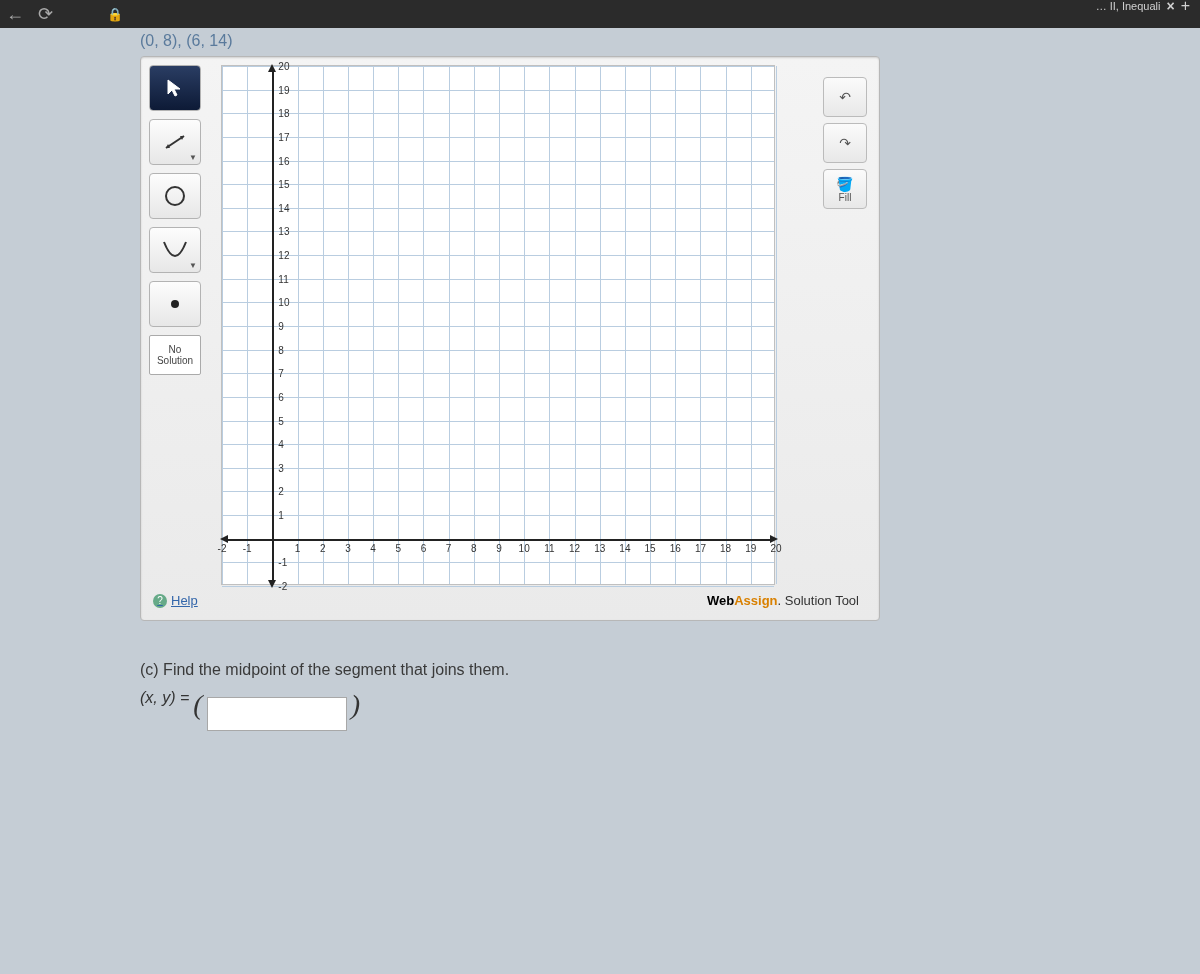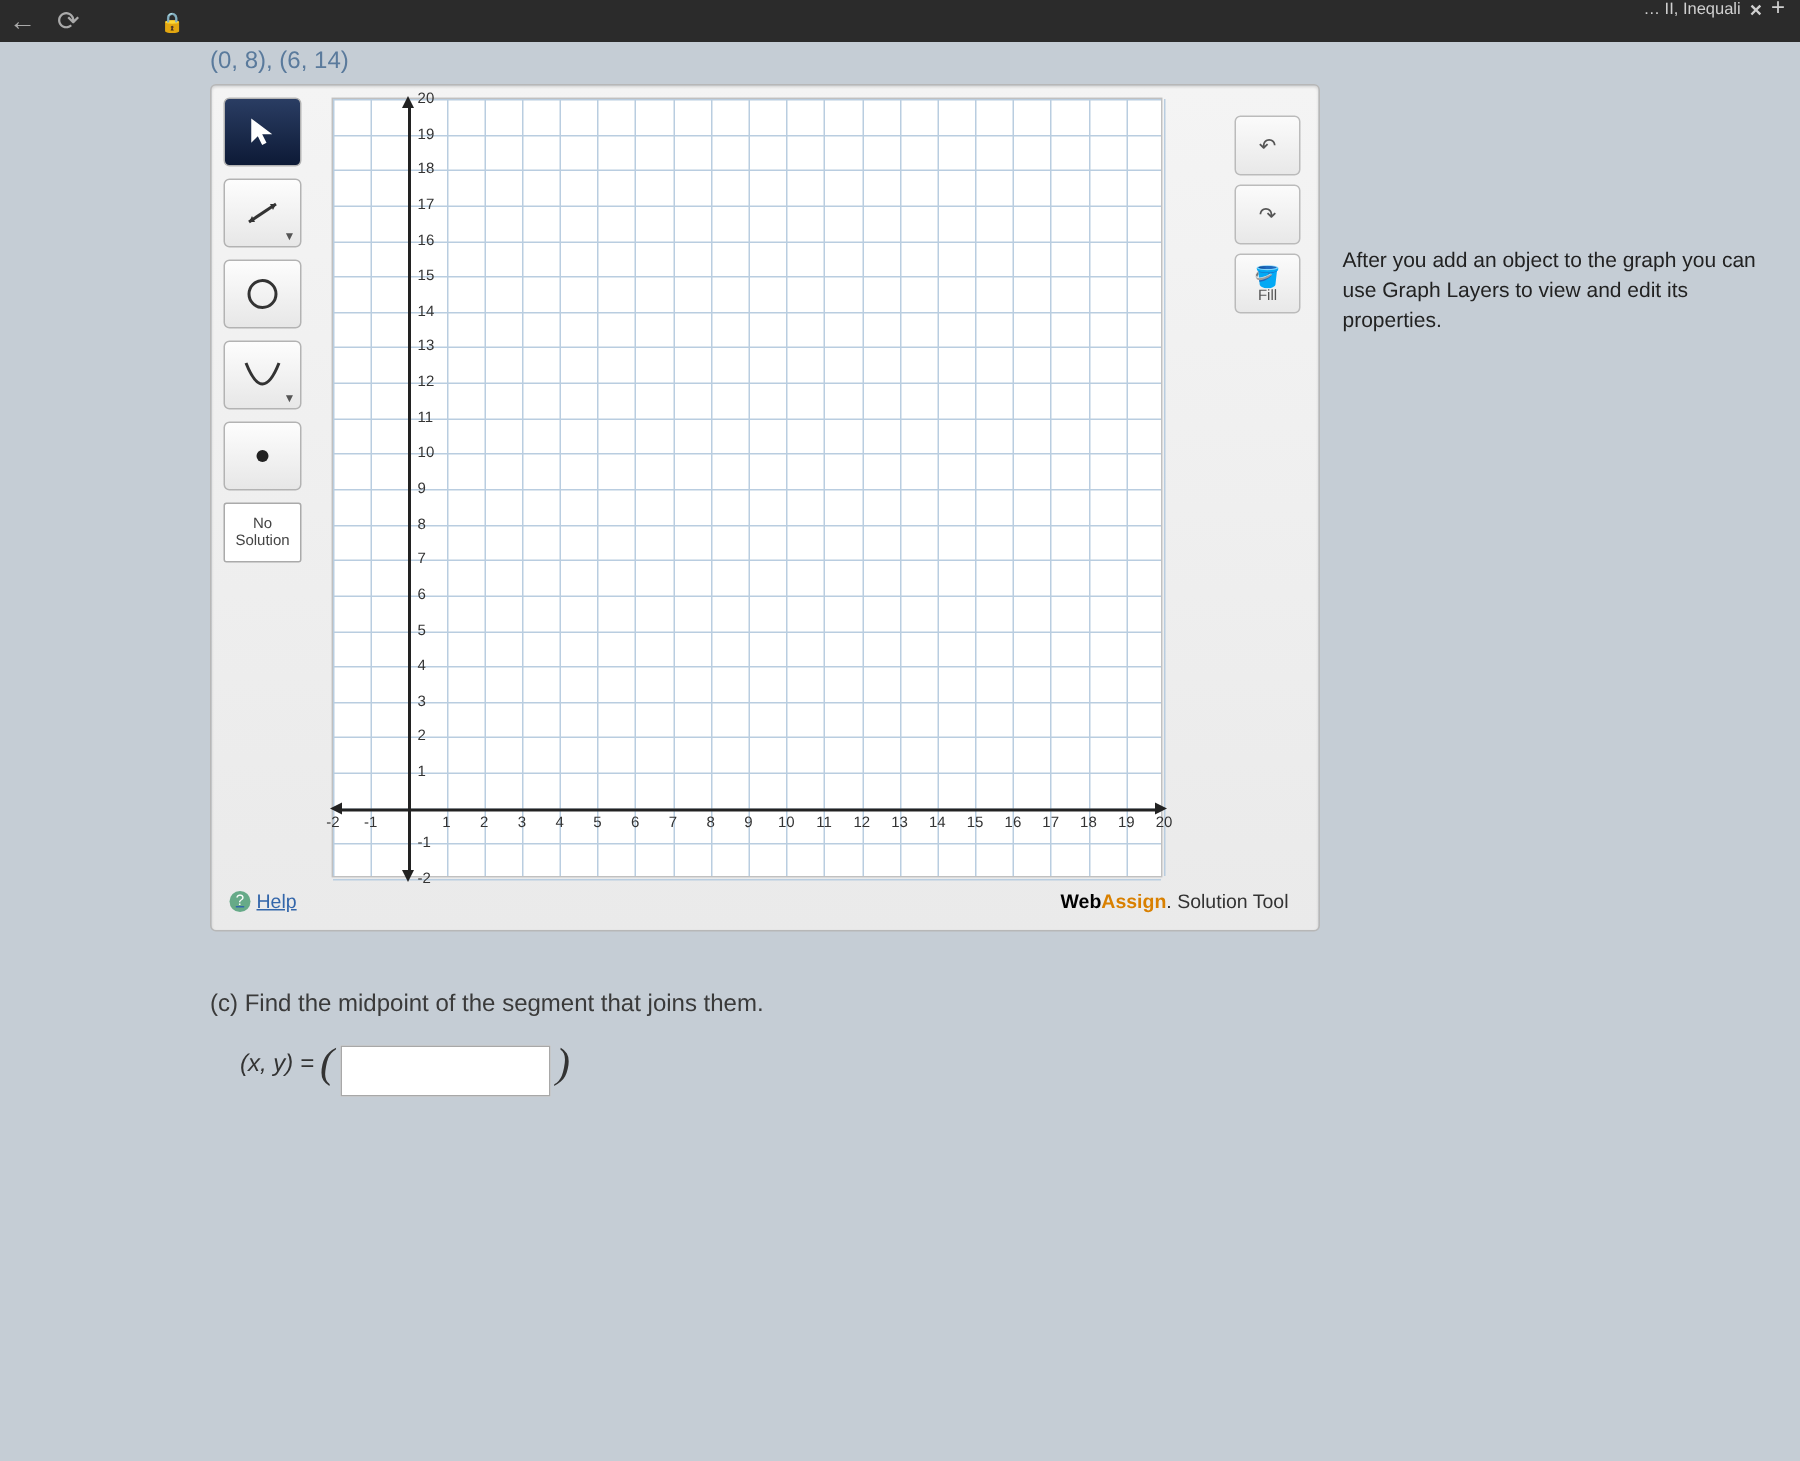--- a/index.html
+++ b/index.html
@@ -127,21 +127,21 @@
   }
   .layers-desc { font-size: 14px; color: #222; line-height: 20px; }
   
   .part-b, .part-c { margin-top: 30px; font-size: 16px; color: #3a3a3a; }
   .answer-box {
     display: inline-block; width: 120px; height: 34px;
     border: 1px solid #a8a8a8; background: #fff; margin-top: 8px;
     vertical-align: middle;
   }
   .part-c { margin-top: 40px; }
-  .xy-eq { font-style: italic; font-size: 16px; color: #333; display: inline-flex; align-items: center; margin-top: 10px; margin-left: 20px; }
+  .xy-eq { font-style: italic; font-size: 16px; color: #333; display: inline-flex; margin-top: 10px; }
   .xy-eq .paren { font-size: 28px; font-family: 'Times New Roman', serif; padding: 0 4px; }
 </style>
 </head>
 <body>
 
 <div class="tab-frag">
   <span>… II, Inequali</span>
   <span class="close">×</span>
   <span class="plus">+</span>
 </div>
@@ -305,21 +305,20 @@
     </div>
 
     <a class="help-link">Help</a>
 
     <div class="footer-brand">
       <b>Web</b><span class="assign">Assign</span><span>. Solution Tool</span>
     </div>
   </div>
 
   <div class="layers-panel">
-    <div class="layers-desc">After you add an object to the graph you can use Graph Layers to view and edit its properties.</div>
   </div>
 
 
   <div class="part-c">
     <div>(c) Find the midpoint of the segment that joins them.</div>
     <div class="xy-eq">
       <span>(x, y) =</span>
       <span class="paren">(</span>
       <input class="answer-box" style="width: 140px;">
       <span class="paren">)</span>

